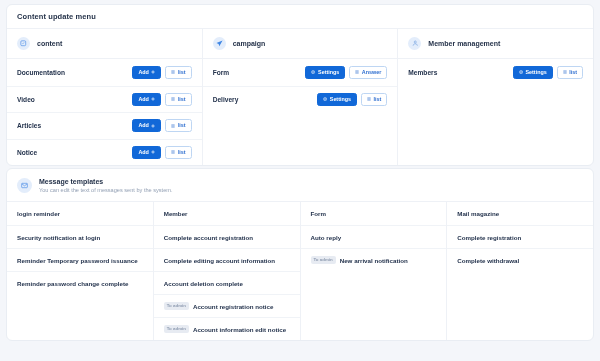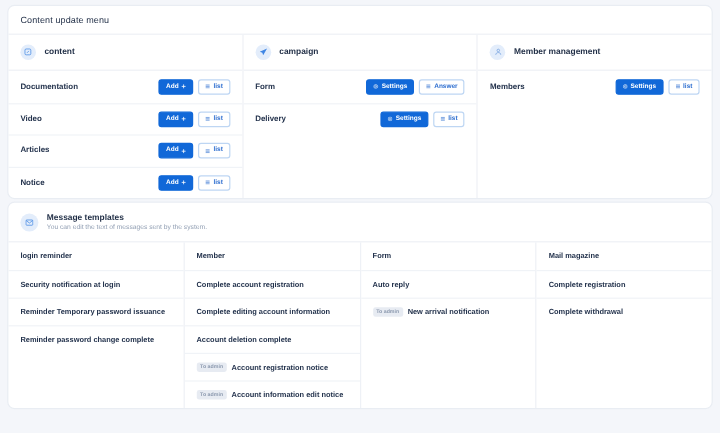--- a/index.html
+++ b/index.html
@@ -14,21 +14,21 @@
 
   .card {
     background: #ffffff;
     border-radius: 6px;
     border: 1px solid #e9edf3;
   }
 
   
   .card-title {
     font-size: 7.5px;
-    font-weight: normal;
+    font-weight: bold;
     color: #1f2d45;
     padding: 7px 10px 7px 10px;
     border-bottom: 1px solid #eef1f6;
     letter-spacing: .1px;
   }
 
   .cols { display: flex; }
   .col { flex: 1 1 0; min-width: 0; }
   .col + .col { border-left: 1px solid #eef1f6; }
 

